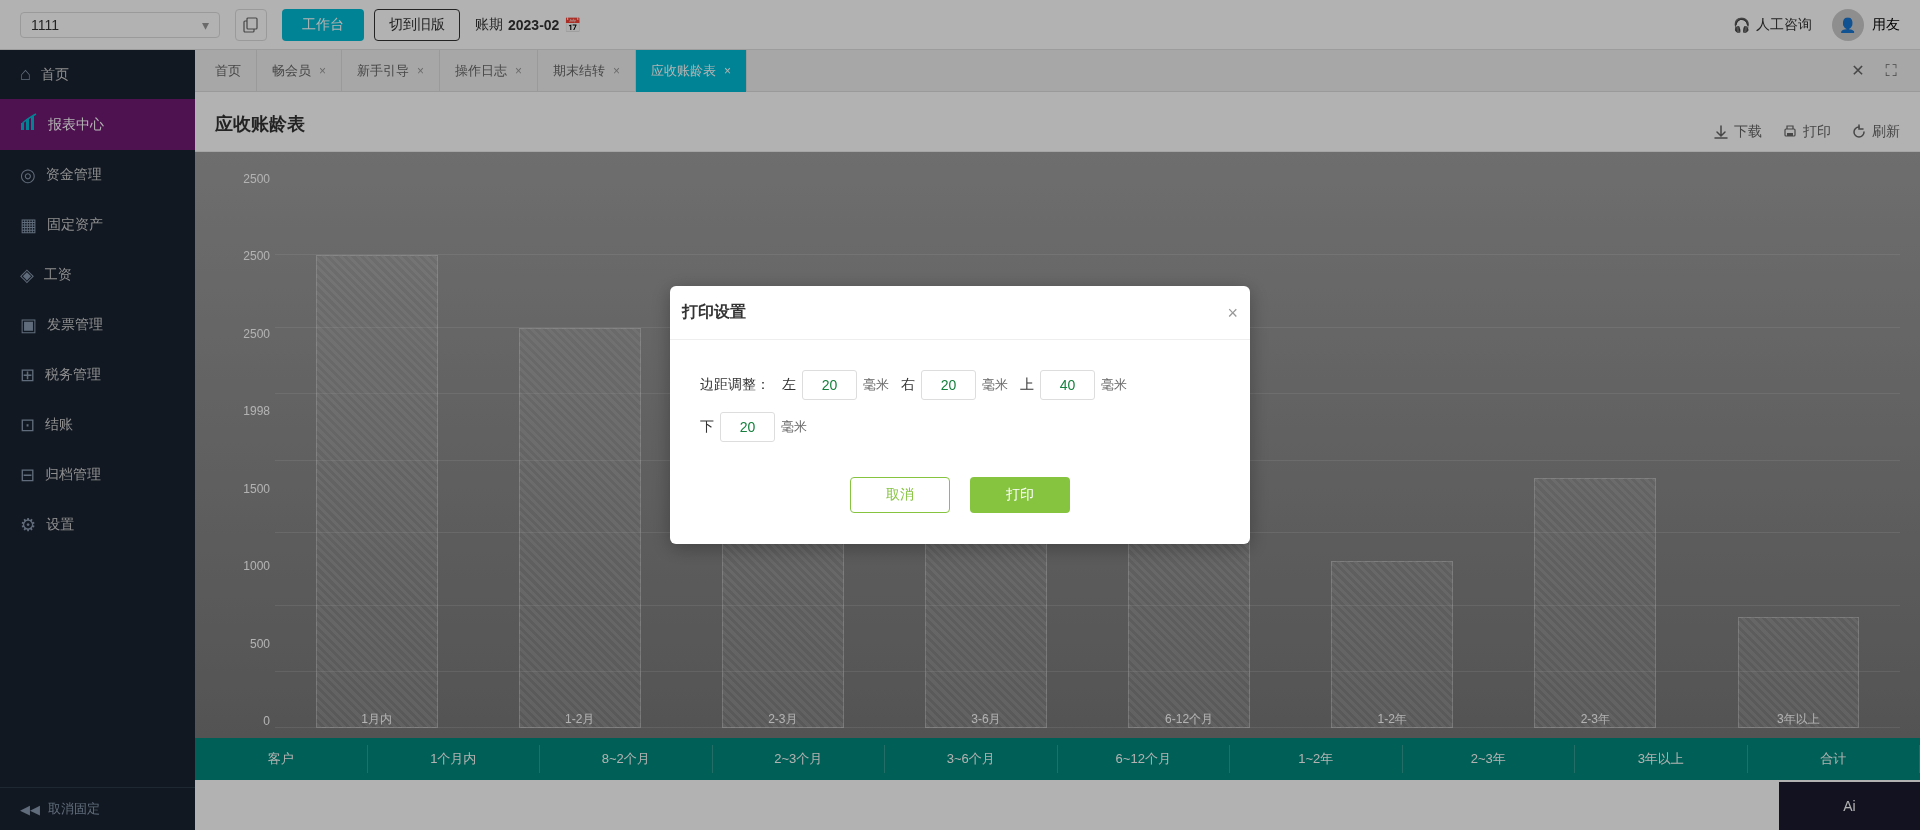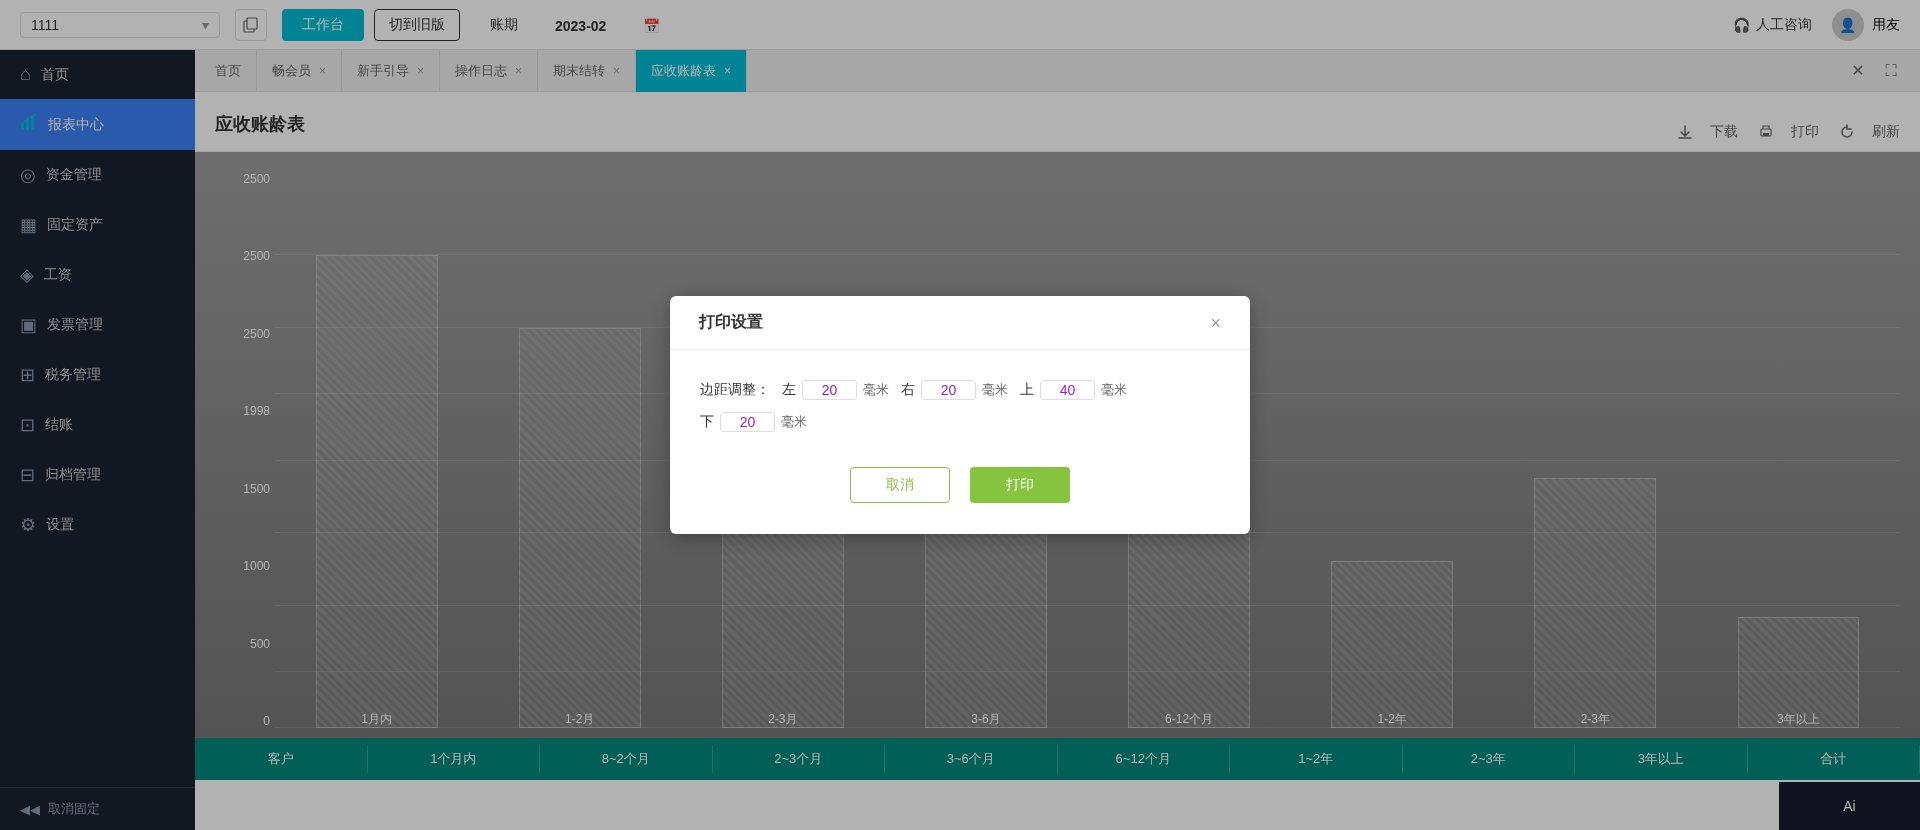--- a/index.html
+++ b/index.html
@@ -72,26 +72,25 @@
       margin-left: 10px;
       background: #fff;
       color: #333;
       border: 1px solid #333;
       border-radius: 4px;
       padding: 6px 14px;
       font-size: 14px;
       cursor: pointer;
     }
     .period-area {
-      margin-left: 30px;
-      display: flex;
-      align-items: flex-end;
+      margin-left: 15px;
+      display: flex;
+      align-items: center;
       color: #333;
       font-size: 14px;
-      gap: 32px;
     }
     .period-label { margin-right: 5px; }
     .period-value { font-weight: bold; color: #333; margin-right: 5px; }
     .calendar-icon { color: #00bcd4; }
     .header-right {
       margin-left: auto;
       display: flex;
       align-items: center;
       margin-right: 20px;
       gap: 20px;
@@ -147,21 +146,21 @@
     .sidebar-item {
       display: flex;
       align-items: center;
       padding: 14px 20px;
       cursor: pointer;
       color: #ccc;
       font-size: 14px;
       gap: 10px;
       transition: background 0.2s;
     }
-    .sidebar-item.active { background: #3b82f6; color: #fff; }
+    .sidebar-item.active { background: #701a75; color: #fff; }
     .sidebar-item.active .sidebar-icon { color: #00bcd4; }
     .sidebar-icon { font-size: 18px; color: #8a9bb0; }
     .sidebar-bottom {
       padding: 12px 20px;
       color: #8a9bb0;
       font-size: 13px;
       display: flex;
       align-items: center;
       gap: 8px;
       cursor: pointer;
@@ -250,21 +249,21 @@
       color: #333;
     }
     .page-actions {
       display: flex;
       align-items: center;
       gap: 20px;
     }
     .action-btn {
       display: flex;
       align-items: center;
-      gap: 17px;
+      gap: 5px;
       color: #666;
       cursor: pointer;
       font-size: 14px;
       margin-top: 16px;
     }
 
     
     .chart-area {
       padding: 10px 32px;
       background: #888;
@@ -310,21 +309,21 @@
       border-radius: 6px;
       box-shadow: 0 4px 20px rgba(0,0,0,0.3);
       width: 580px;
       padding: 0;
       overflow: hidden;
     }
     .modal-header {
       display: flex;
       align-items: center;
       justify-content: space-between;
-      padding: 16px 29px;
+      padding: 16px 12px;
       border-bottom: 1px solid #eee;
     }
     .modal-title {
       font-size: 16px;
       font-weight: bold;
       color: #333;
     }
     .modal-close {
       cursor: pointer;
       color: #999;
@@ -348,26 +347,26 @@
       display: flex;
       align-items: center;
       gap: 6px;
     }
     .margin-dir-label {
       font-size: 14px;
       color: #333;
     }
     .margin-input {
       width: 55px;
-      height: 20px;
+      height: 30px;
       border: 1px solid #ddd;
       border-radius: 3px;
       text-align: center;
       font-size: 14px;
-      color: #a21caf;
+      color: #15803d;
       outline: none;
     }
     .margin-unit {
       font-size: 13px;
       color: #666;
     }
     .modal-footer {
       display: flex;
       justify-content: center;
       gap: 20px;

